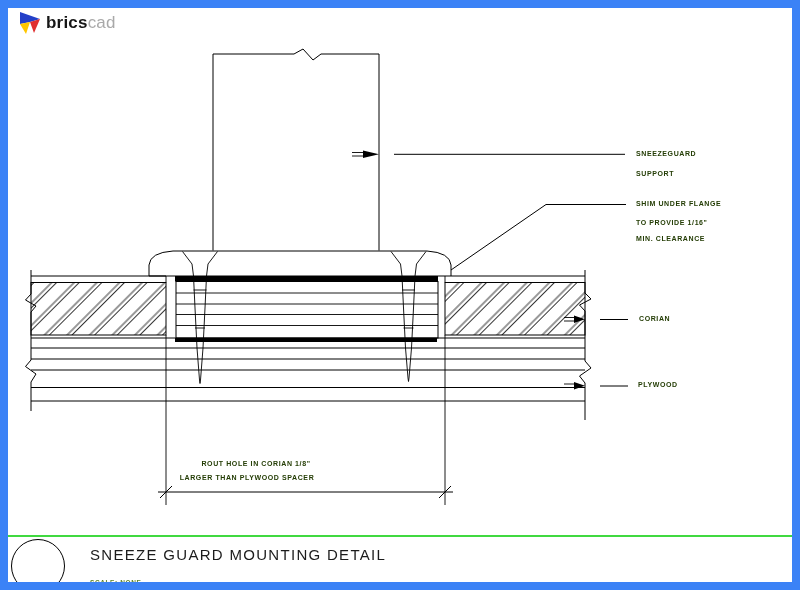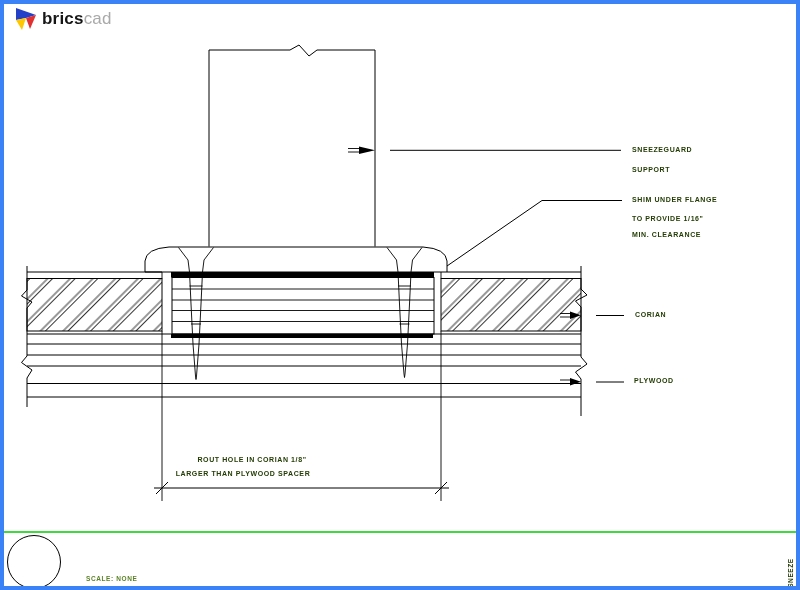--- a/index.html
+++ b/index.html
@@ -1,18 +1,18 @@
 <!DOCTYPE html>
 <html><head>
 <meta charset="utf-8">
 <style>
   html,body { margin:0; padding:0; background:#ffffff; }
   .page {
     position:relative; width:800px; height:590px; background:#ffffff;
-    border:4px solid #3b82f6; box-sizing:border-box; overflow:hidden;
+    border:8px solid #3b82f6; box-sizing:border-box; overflow:hidden;
     font-family:"Liberation Sans", sans-serif;
   }
   .linework { position:absolute; left:0; top:0; }
   .logo { position:absolute; left:11px; top:3px; display:flex; align-items:center; gap:5px; }
   .logo-text { font-size:17px; line-height:24px; letter-spacing:0.2px; }
   .logo-bold { font-weight:700; color:#161616; }
   .logo-light { font-weight:400; color:#a9a9a9; }
   .cad-label {
     position:absolute; white-space:nowrap;
     font-size:7px; letter-spacing:0.6px; color:#243d05; font-weight:700;
@@ -145,17 +145,18 @@
   <div class="cad-label" style="left:628px; top:162px;">SUPPORT</div>
   <div class="cad-label" style="left:628px; top:192px;">SHIM UNDER FLANGE</div>
   <div class="cad-label" style="left:628px; top:211px;">TO PROVIDE 1/16"</div>
   <div class="cad-label" style="left:628px; top:227px;">MIN. CLEARANCE</div>
   <div class="cad-label" style="left:631px; top:307px;">CORIAN</div>
   <div class="cad-label" style="left:630px; top:373px;">PLYWOOD</div>
 
   <div class="cad-label dim-note" style="left:158px; top:452px; width:180px;">ROUT HOLE IN CORIAN 1/8"</div>
   <div class="cad-label dim-note" style="left:139px; top:466px; width:200px;">LARGER THAN PLYWOOD SPACER</div>
 
+  <div class="title-text">SNEEZE GUARD MOUNTING DETAIL</div>
   <div class="scale-text">SCALE: NONE</div>
 
   <div class="edge-tab">SNEEZE</div>
 
 </div>
 
 </body></html>

